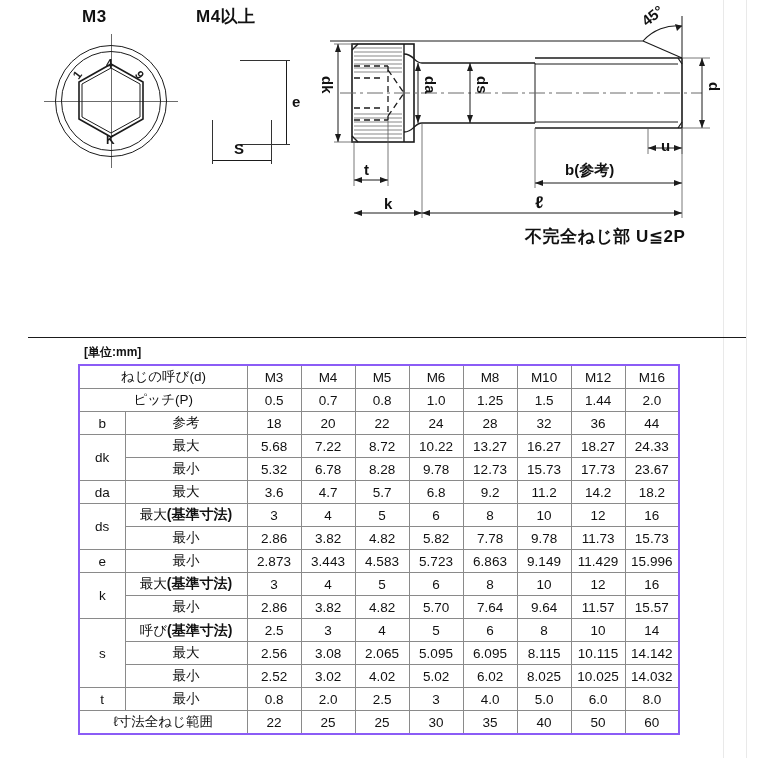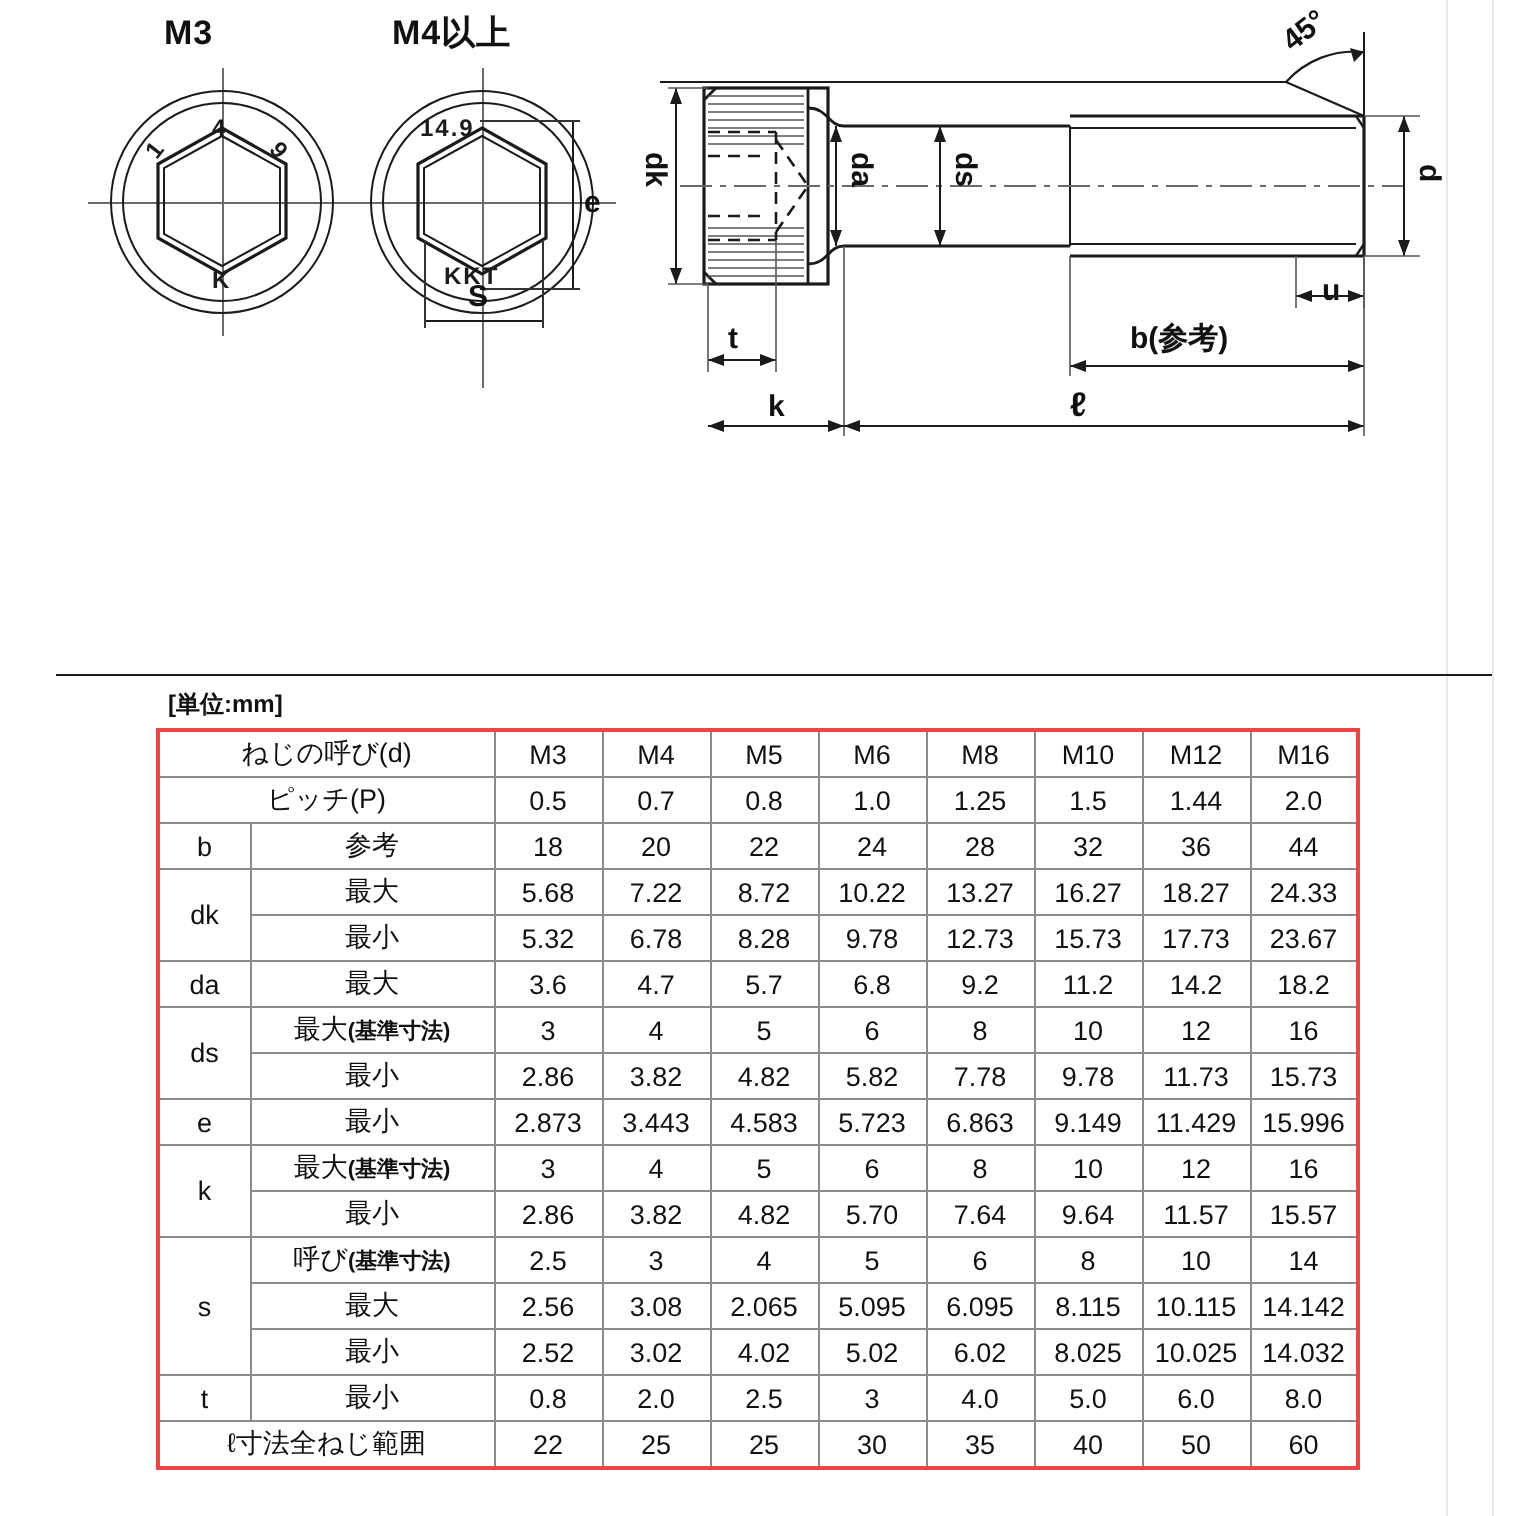--- a/index.html
+++ b/index.html
@@ -44,30 +44,30 @@
   .sep{position:absolute;left:28px;top:337px;width:718px;height:1.4px;background:#1b1b1b;}
 
   
   .table-wrap{position:absolute;left:78px;top:344px;width:600px;}
   .tbl-title{display:flex;justify-content:space-between;align-items:flex-end;
              padding:0 2px 3px 6px;}
   .tbl-title .t-main{font-size:14.5px;font-weight:500;letter-spacing:.6px;}
   .tbl-title .t-unit{font-size:12px;font-weight:700;}
 
   table.spec{border-collapse:collapse;width:600px;table-layout:fixed;
-             border:2px solid #ef4444;background:#fff;}
+             border:2px solid #8b5cf6;background:#fff;}
   table.spec td{
     border:1px solid #8a8a8a;
     text-align:center;vertical-align:middle;
     font-size:13.5px;font-weight:500;
     height:22px;padding:0 1px;color:#111;
   }
   td.rowkey{font-size:13.5px;font-weight:500;}
   td.sublabel{font-size:13.5px;font-weight:700;}
-  td.sublabel .sm{font-size:11px;font-weight:700;}
+  td.sublabel .sm{font-size:14px;font-weight:700;}
   td.colhead{font-weight:500;}
   td.spanlabel{font-weight:500;}
   .tall{height:44px;}
   td.two-line{line-height:1.15;font-size:12.5px;font-weight:700;}
 </style>
 </head>
 <body>
 
 <div class="page">
 
@@ -88,32 +88,20 @@
         <polygon points="59,26 88,42 88,75 59,91 30,75 30,42" fill="none" stroke="#1b1b1b" stroke-width="1"></polygon>
       </svg>
       <div class="mark" style="left:22px;top:27px;transform:rotate(-52deg);">1</div>
       <div class="mark" style="left:54px;top:16px;">4</div>
       <div class="mark" style="left:84px;top:27px;transform:rotate(52deg);">9</div>
       <div class="mark" style="left:54px;top:92px;">K</div>
     </div>
 
     <div class="lbl lbl-head" style="left:196px;top:8px;">M4以上</div>
 
-    <div class="headview" style="left:182px;top:42px;width:118px;height:118px;">
-      <div class="ctrline h" style="left:-8px;top:59px;width:134px;"></div>
-      <div class="ctrline v" style="left:59px;top:-8px;height:160px;"></div>
-      <div class="ring" style="left:3px;top:3px;width:112px;height:112px;"></div>
-      <div class="ring2" style="left:9px;top:9px;width:100px;height:100px;"></div>
-      <svg width="118" height="118" style="position:absolute;left:0;top:0;">
-        <polygon points="59,22 91,40 91,77 59,95 27,77 27,40" fill="none" stroke="#1b1b1b" stroke-width="1.6"></polygon>
-        <polygon points="59,26 88,42 88,75 59,91 30,75 30,42" fill="none" stroke="#1b1b1b" stroke-width="1"></polygon>
-      </svg>
-      <div class="mark" style="left:28px;top:16px;letter-spacing:1px;">14.9</div>
-      <div class="mark" style="left:40px;top:90px;letter-spacing:1px;">KKT</div>
-    </div>
 
     <div class="ln v" style="left:286px;top:60px;height:84px;"></div>
     <div class="ln h thin" style="left:240px;top:60px;width:50px;height:1px;"></div>
     <div class="ln h thin" style="left:240px;top:144px;width:50px;height:1px;"></div>
     <div class="lbl dim" style="left:292px;top:94px;">e</div>
 
     <div class="ln h" style="left:212px;top:160px;width:60px;"></div>
     <div class="ln v thin" style="left:212px;top:120px;height:44px;width:1px;"></div>
     <div class="ln v thin" style="left:271px;top:120px;height:44px;width:1px;"></div>
     <div class="lbl dim" style="left:234px;top:141px;">S</div>
@@ -232,20 +220,21 @@
     <div class="lbl dim-v" style="left:423px;top:76px;">da</div>
     <div class="lbl dim-v" style="left:475px;top:76px;">ds</div>
     <div class="lbl dim-v" style="left:707px;top:82px;">d</div>
     <div class="lbl dim" style="left:364px;top:162px;">t</div>
     <div class="lbl dim" style="left:384px;top:196px;">k</div>
     <div class="lbl dim" style="left:661px;top:138px;">u</div>
     <div class="lbl dim" style="left:565px;top:162px;font-size:15px;">b(参考)</div>
     <div class="lbl dim" style="left:535px;top:194px;font-size:17px;">ℓ</div>
     <div class="lbl dim" style="left:641px;top:8px;font-size:15px;transform:rotate(-38deg);">45°</div>
 
+    <div class="lbl note" style="left:525px;top:228px;">不完全ねじ部  U≦2P</div>
   </div>
 
   <div class="sep"></div>
 
   <div class="table-wrap">
     <div class="tbl-title">
       <span class="t-unit">[単位:mm]</span>
     </div>
     <table class="spec">
       <colgroup>

